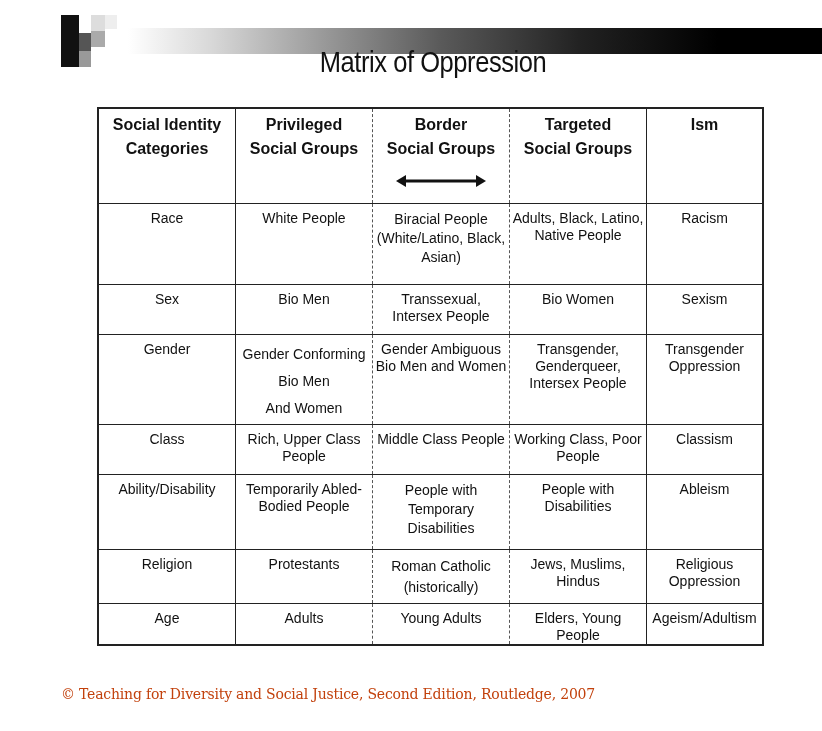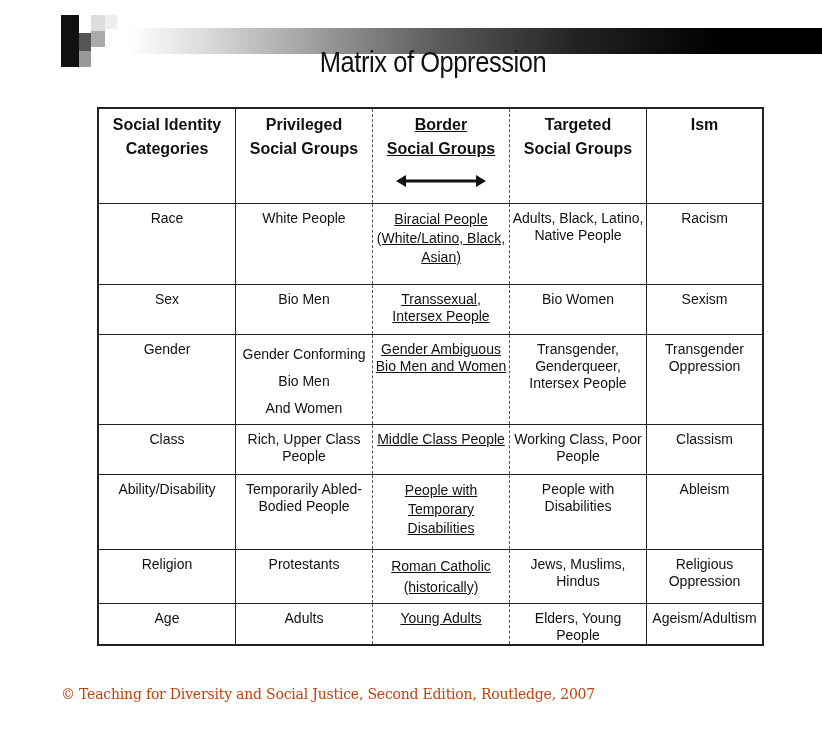--- a/index.html
+++ b/index.html
@@ -8,21 +8,21 @@
   .logo .b { position:absolute; }
   .bar { position:absolute; left:128px; top:28px; width:694px; height:26px;
     background:linear-gradient(to right, #ffffff 0%, #d8d8d8 12%, #9a9a9a 28%, #5a5a5a 45%, #222 65%, #000 85%, #000 100%); }
   .title { position:absolute; left:0; width:866px; top:46px; text-align:center; font-size:29px; letter-spacing:-0.5px; transform:scaleX(0.88); transform-origin:433px 0; }
   table { position:absolute; left:97px; top:87px; width:667px; border-collapse:collapse; border:2px solid #222; table-layout:fixed;margin-top:20px; }
   td, th { text-align:center; vertical-align:top; font-size:14px; line-height:17px; padding:6px 2px 0 2px; border-bottom:1px solid #222; }
   th { font-size:16px; line-height:24px; font-weight:bold; padding-top:4px; height:90px; }
   .c0, .c1, .c4 { }
   .c0 { border-right:1px solid #222; width:132px; }
   .c1 { border-right:1px dashed #555; width:132px; }
-  .c2 { border-right:1px dashed #555; width:132px;text-decoration:underline; }
+  .c2 { border-right:1px dashed #555; width:132px; }
   .c3 { border-right:1px solid #222; width:132px; }
   .arrow { display:block; margin:14px auto 0; width:90px; height:12px; }
   .footer { position:absolute; left:61px; top:686px; font-family:"DejaVu Serif", serif; font-size:14px; color:#c2410c; letter-spacing:-0.2px; }
   .cell-text { white-space:pre-line; display:block; }
 </style>
 </head>
 <body>
 
 <div class="logo">
   <div class="b" style="left:0;top:0;width:18px;height:52px;background:#111;"></div>

